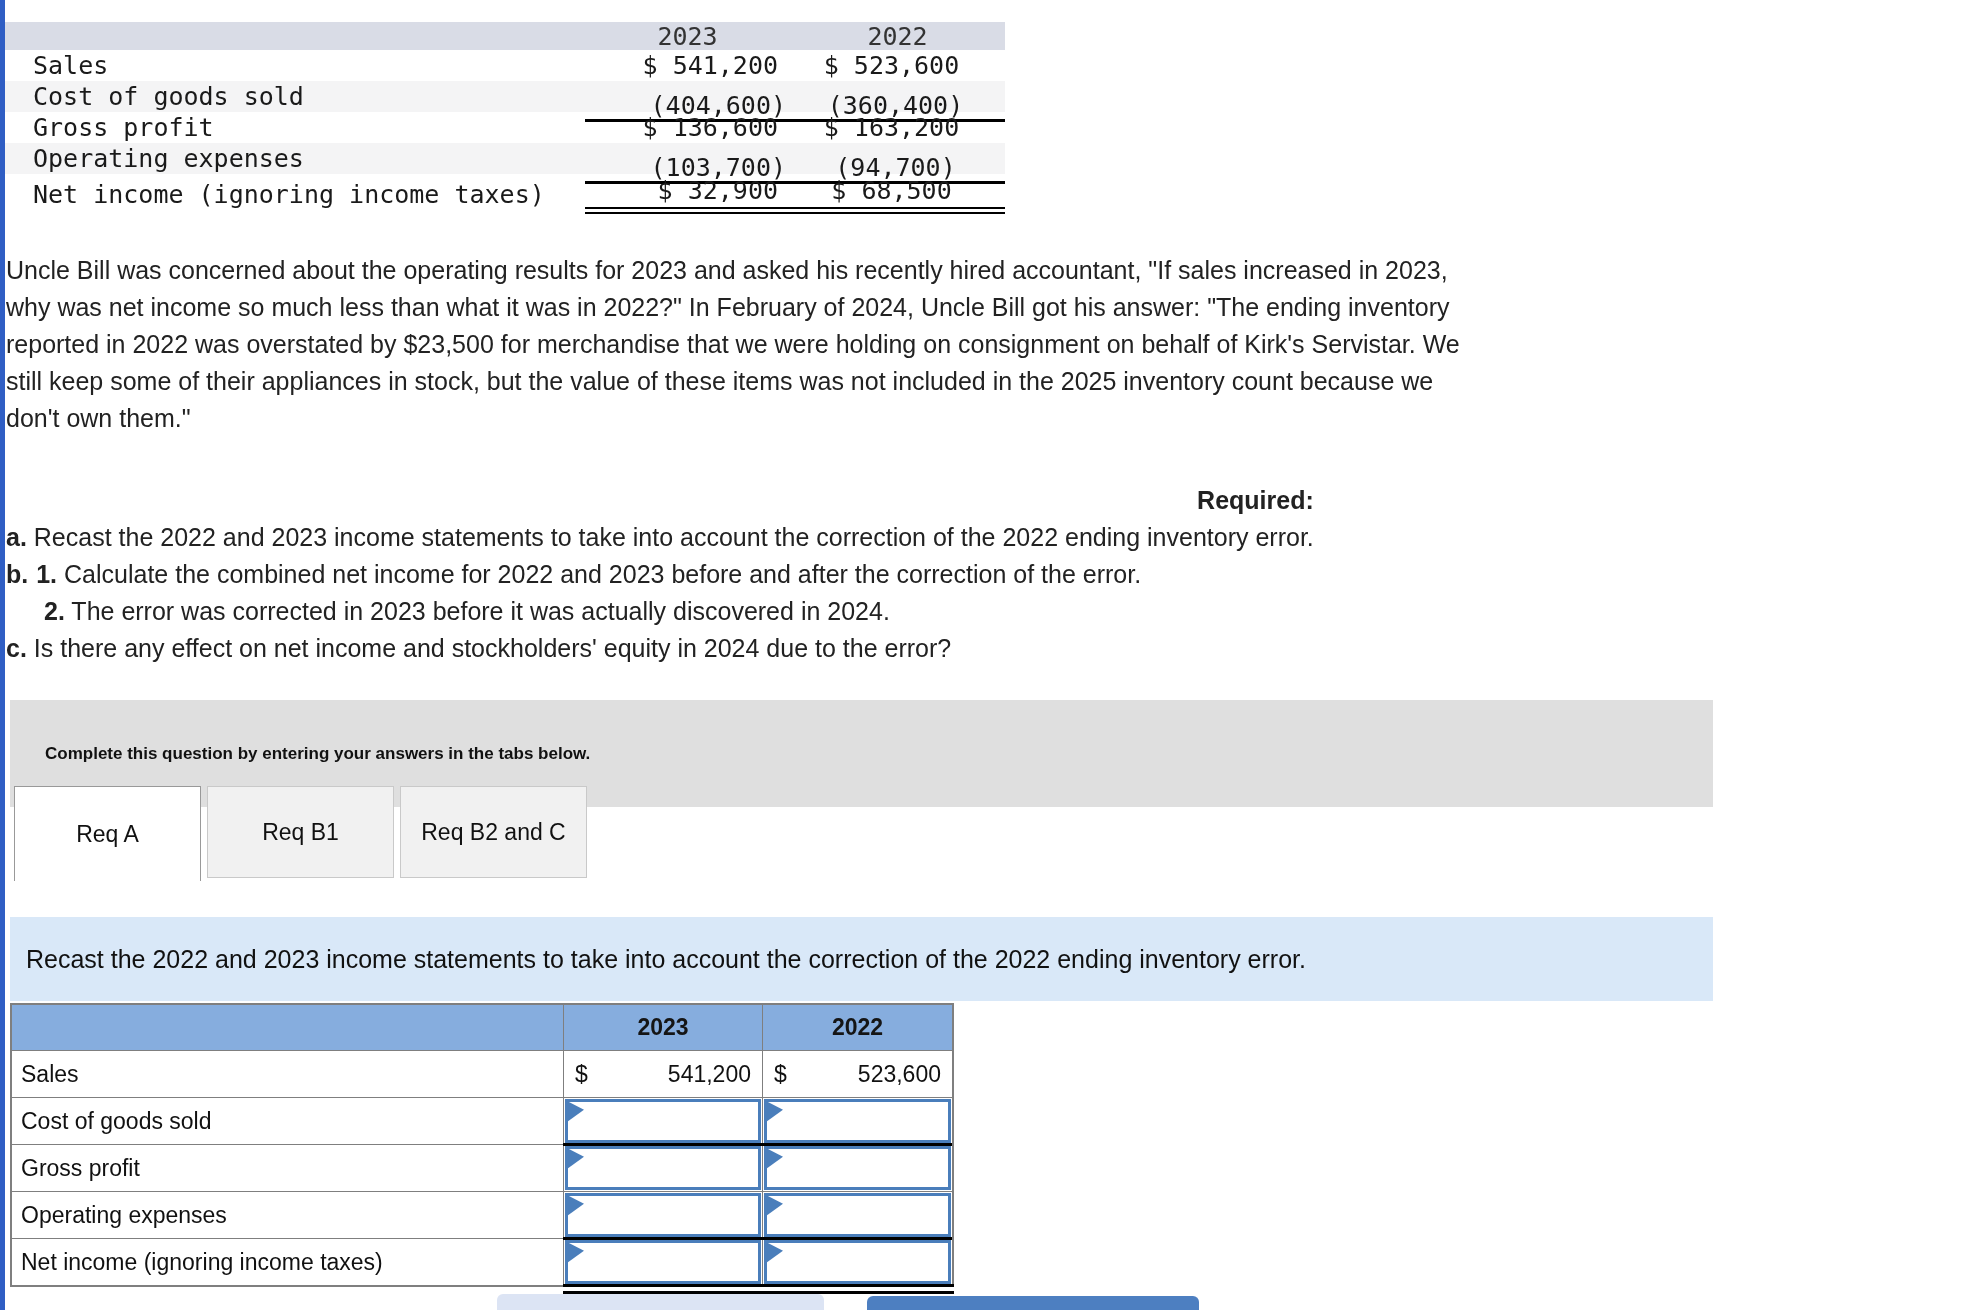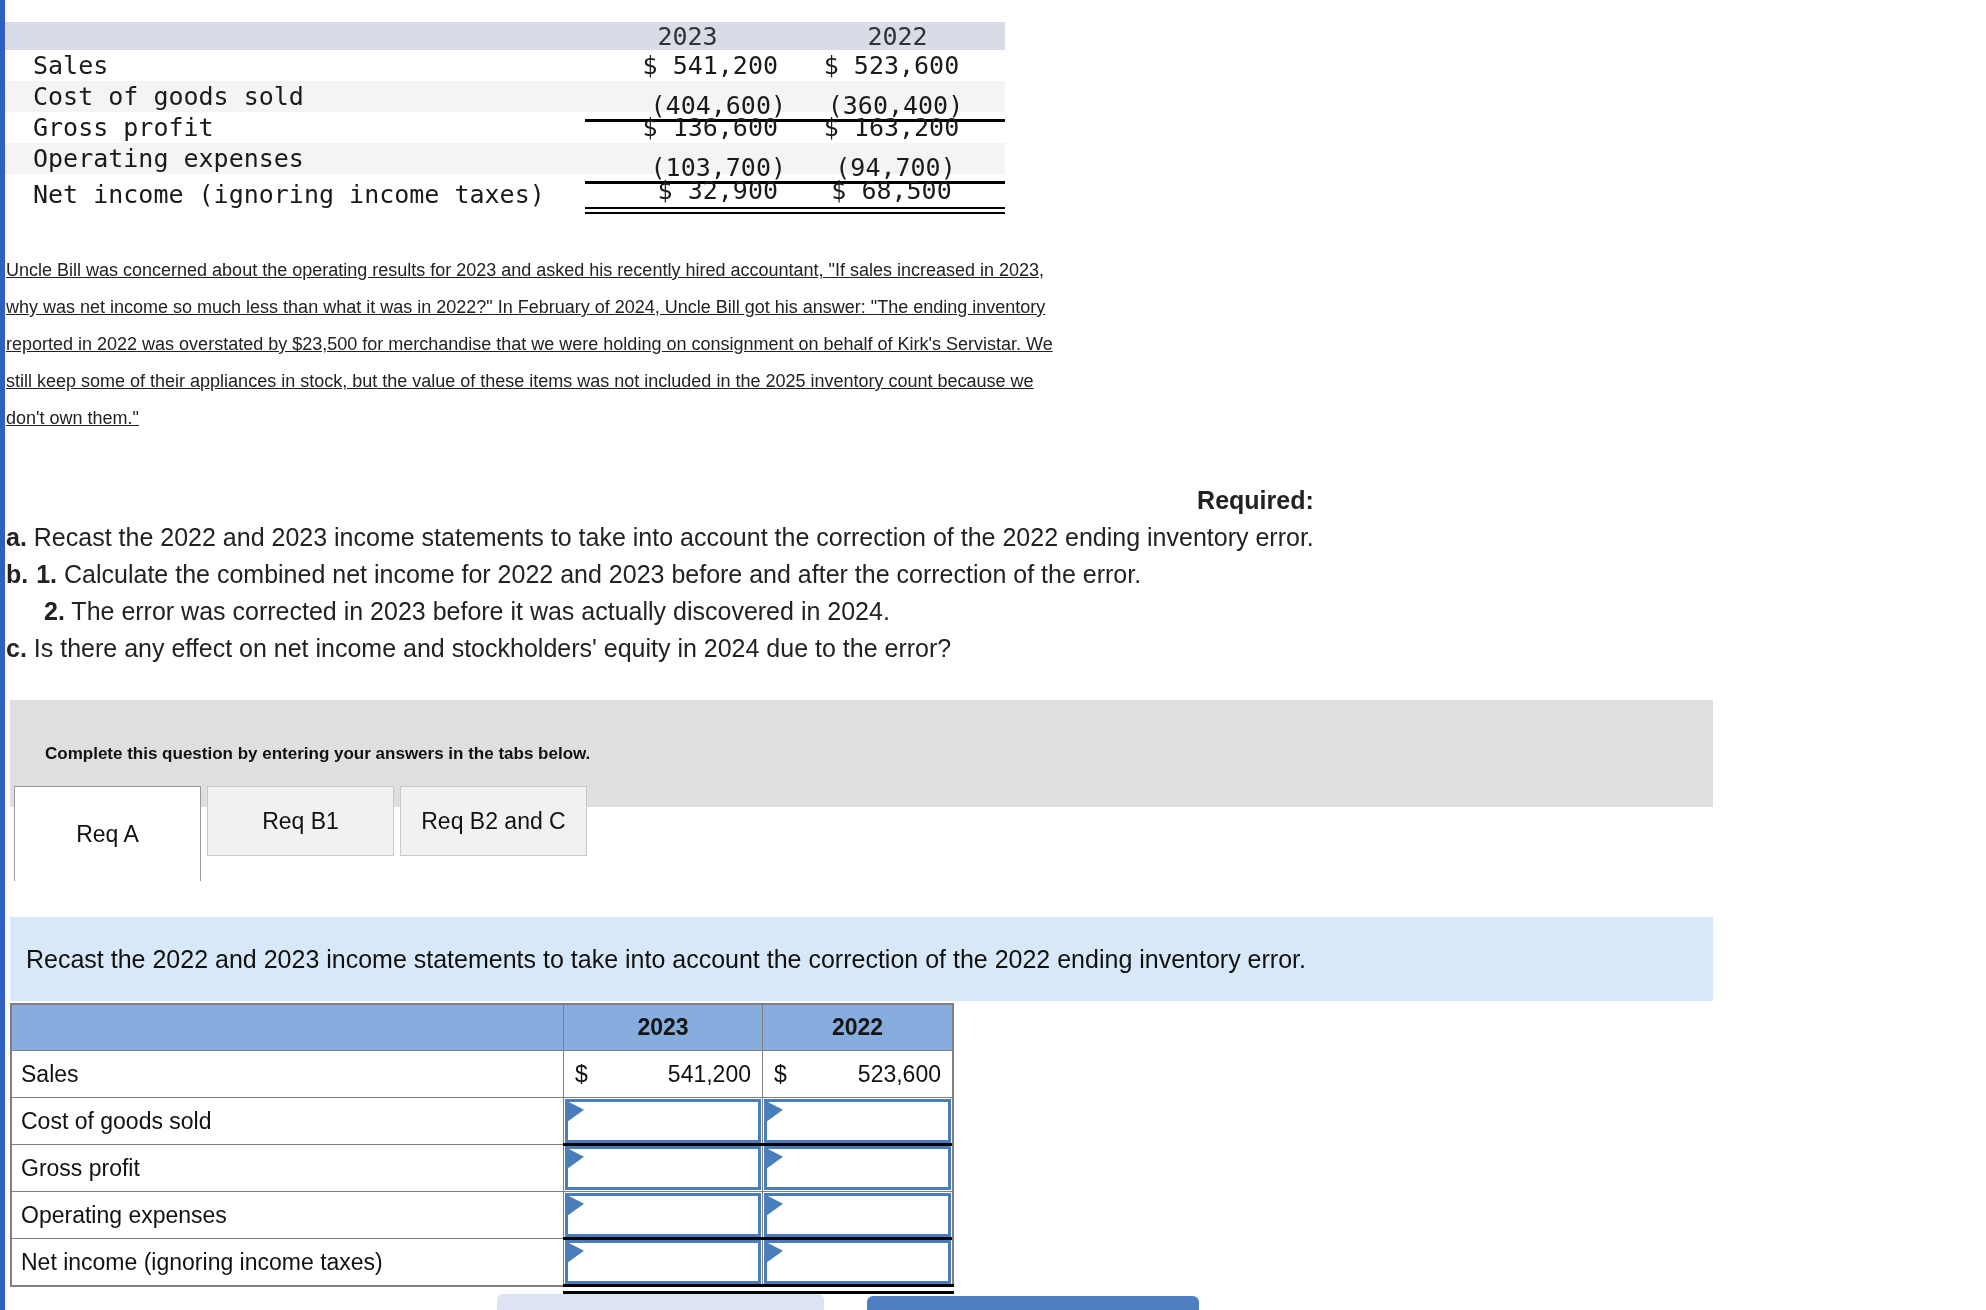--- a/index.html
+++ b/index.html
@@ -22,38 +22,38 @@
   .tt-cell { box-sizing:border-box; text-align:right; white-space:nowrap; }
   .tt-cell.c1 { width:205px; padding-right:12px; }
   .tt-cell.c2 { width:215px; padding-right:12px;text-align:center; }
   .tt-cell.paren { padding-right:4px; }
   .tt-row.hdr .tt-cell { text-align:center; padding-right:0; color:#333; }
   .tt-nums.u-single { border-bottom:3px solid #000;margin-top:20px; }
   .tt-nums.u-double { border-bottom:7px double #000; }
 
   
   .narrative { position:absolute; left:6px; top:252px; width:1905px;
-    font-size:18px; line-height:37px; color:#222;text-decoration:underline; }
+    font-size:25px; line-height:37px; color:#222; }
   .narrative div { white-space:nowrap; }
 
   
   .required { position:absolute; left:6px; top:482px; font-size:25px; line-height:37px; color:#222; }
   .req-heading { font-weight:bold;text-align:right; }
   .req-item .b { font-weight:bold; }
   .req-item .b2 { font-weight:bold; margin-left:8px; }
   .req-item.indent { padding-left:38px; }
 
   
   .banner { position:absolute; left:10px; top:700px; width:1703px; height:107px;
     background:#DFDFDF; display:flex; align-items:center; }
   .banner span { margin-left:35px; font-weight:bold; font-size:17px; color:#111; }
 
   
   .tabs { position:absolute; left:14px; top:786px; display:flex; gap:6px; }
-  .tab { box-sizing:border-box; width:187px; height:70px; display:flex; align-items:center;
+  .tab { box-sizing:border-box; width:187px; height:92px; display:flex; align-items:center;
     justify-content:center; font-size:23px; color:#111; background:#F1F1F1;
     border:1px solid #C9C9C9; cursor:pointer; }
   .tab.active { background:#fff; border:1px solid #999; border-bottom:none; height:95px; z-index:2; }
 
   
   .instruction { position:absolute; left:10px; top:917px; width:1703px; height:84px;
     background:#D9E8F8; display:flex; align-items:center; }
   .instruction span { margin-left:16px; font-size:25px; color:#111; }
 
   

